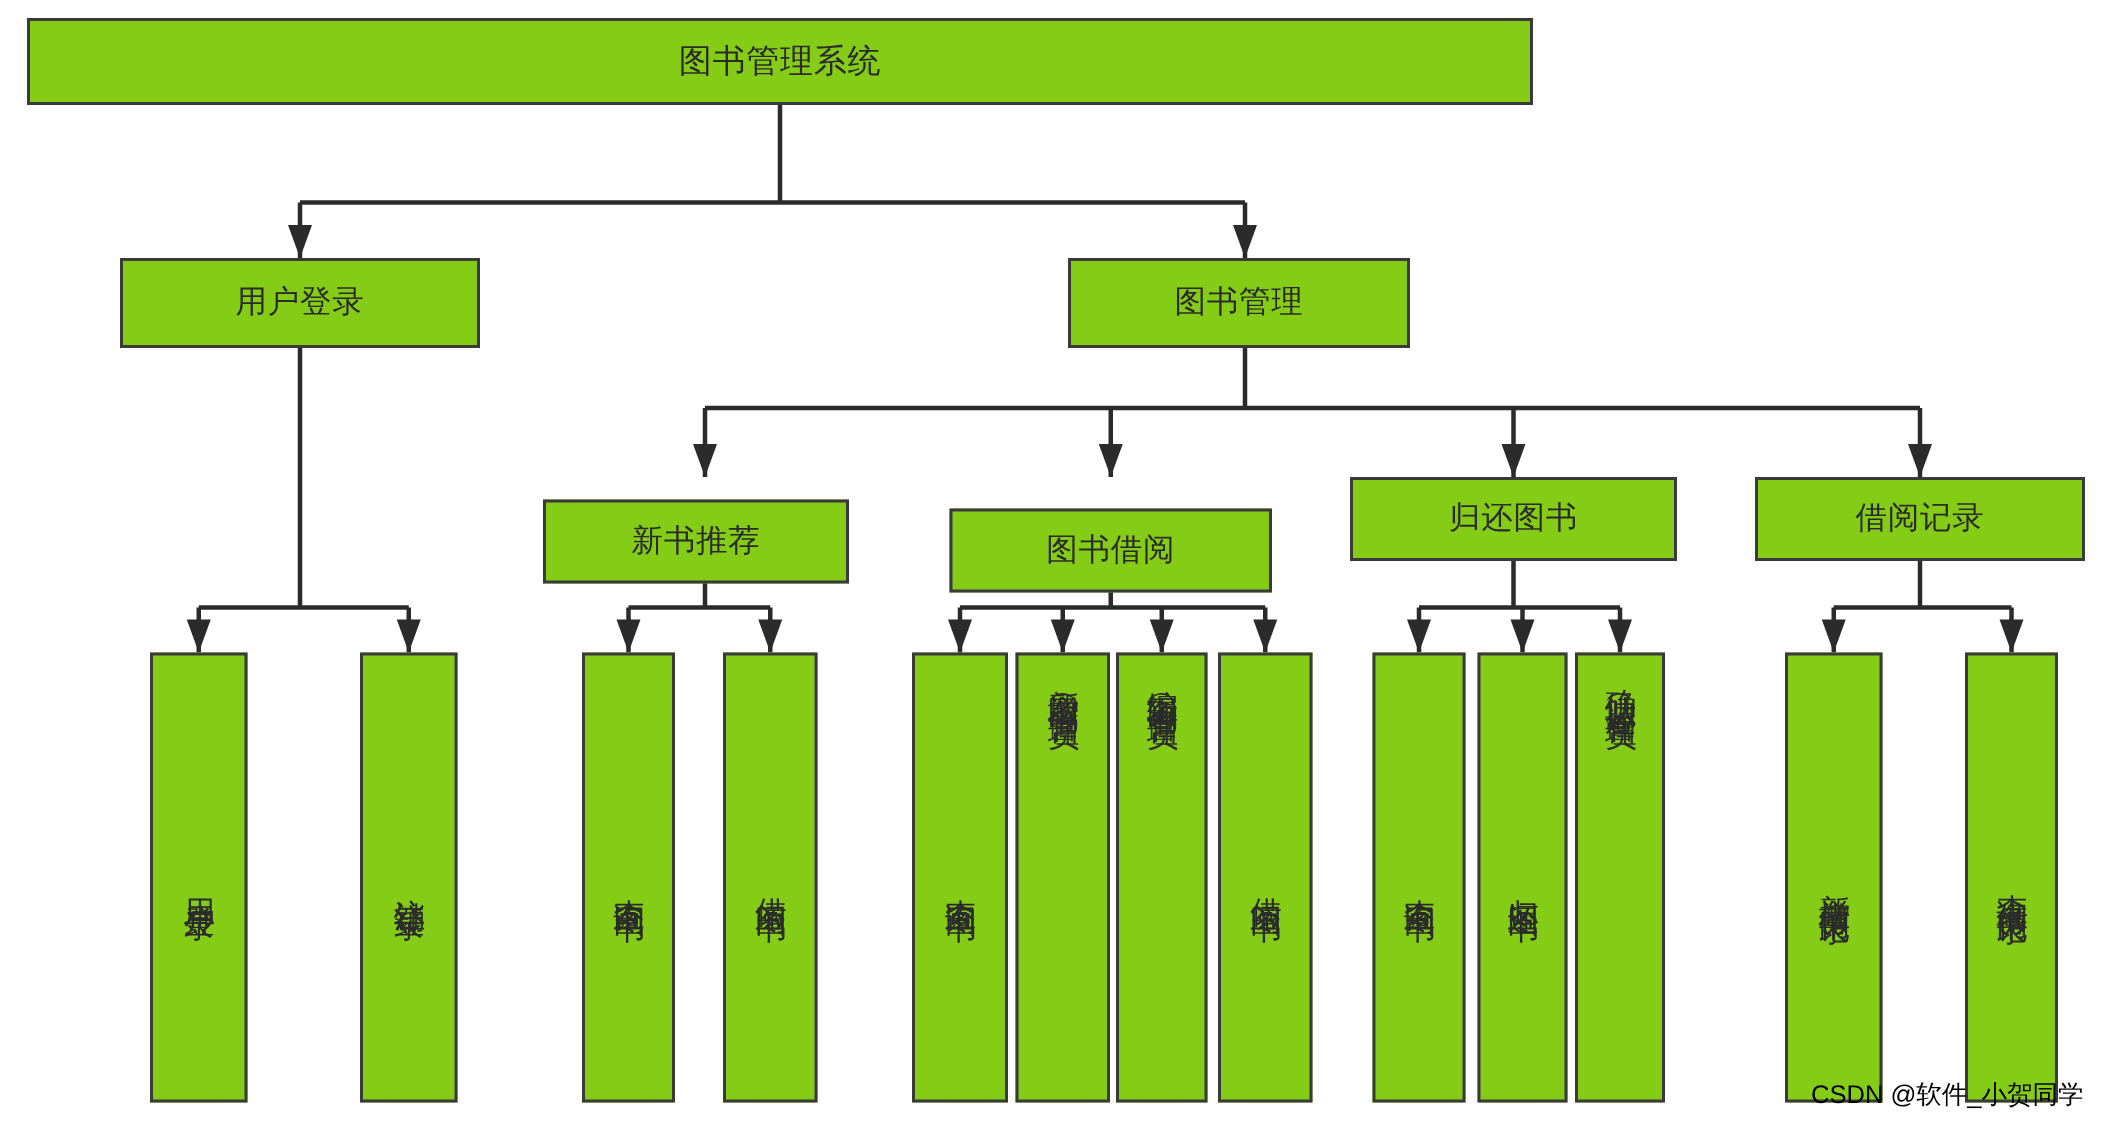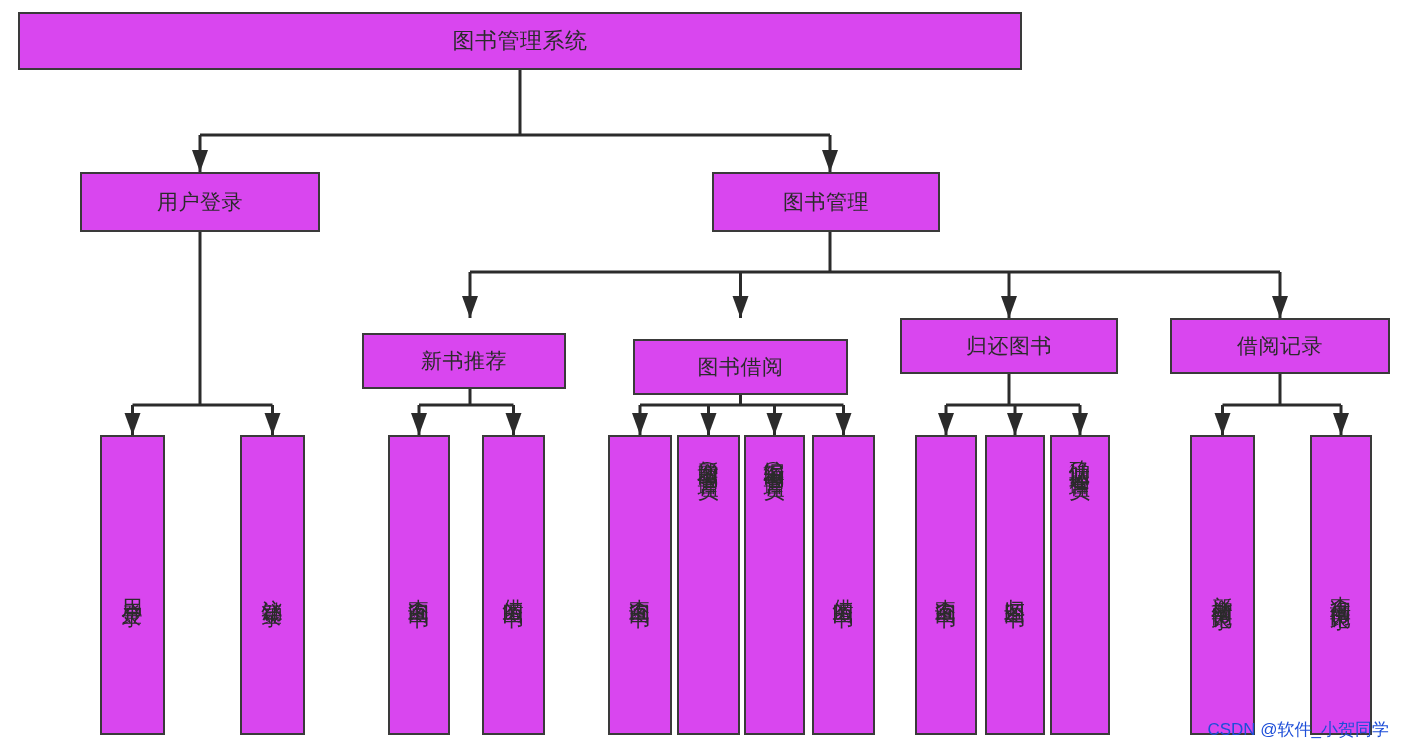--- a/index.html
+++ b/index.html
@@ -20,21 +20,21 @@
   #edges {
     position: absolute;
     left: 0;
     top: 0;
     width: 1405px;
     height: 747px;
   }
   .node {
     position: absolute;
     box-sizing: border-box;
-    background: #d946ef;
+    background: #84cc16;
     border: 2px solid #3a3a3a;
     display: flex;
     align-items: center;
     justify-content: center;
     color: #2b2b2b;
   }
   .node-label {
     display: block;
     text-align: center;
     line-height: 1.12;
@@ -61,21 +61,21 @@
   }
   .node.vertical.center .node-label {
     margin-top: auto;
     margin-bottom: auto;
   }
   #watermark {
     position: absolute;
     right: 16px;
     bottom: 6px;
     font-size: 17px;
-    color: #1d4ed8;
+    color: #000000;
     white-space: nowrap;
     user-select: none;
   }
 </style>
 </head>
 <body>
 
 <div id="canvas">
   <svg id="edges" viewBox="0 0 1405 747">
       <line x1="520" y1="70" x2="520" y2="135" stroke="#2b2b2b" stroke-width="3"></line>

